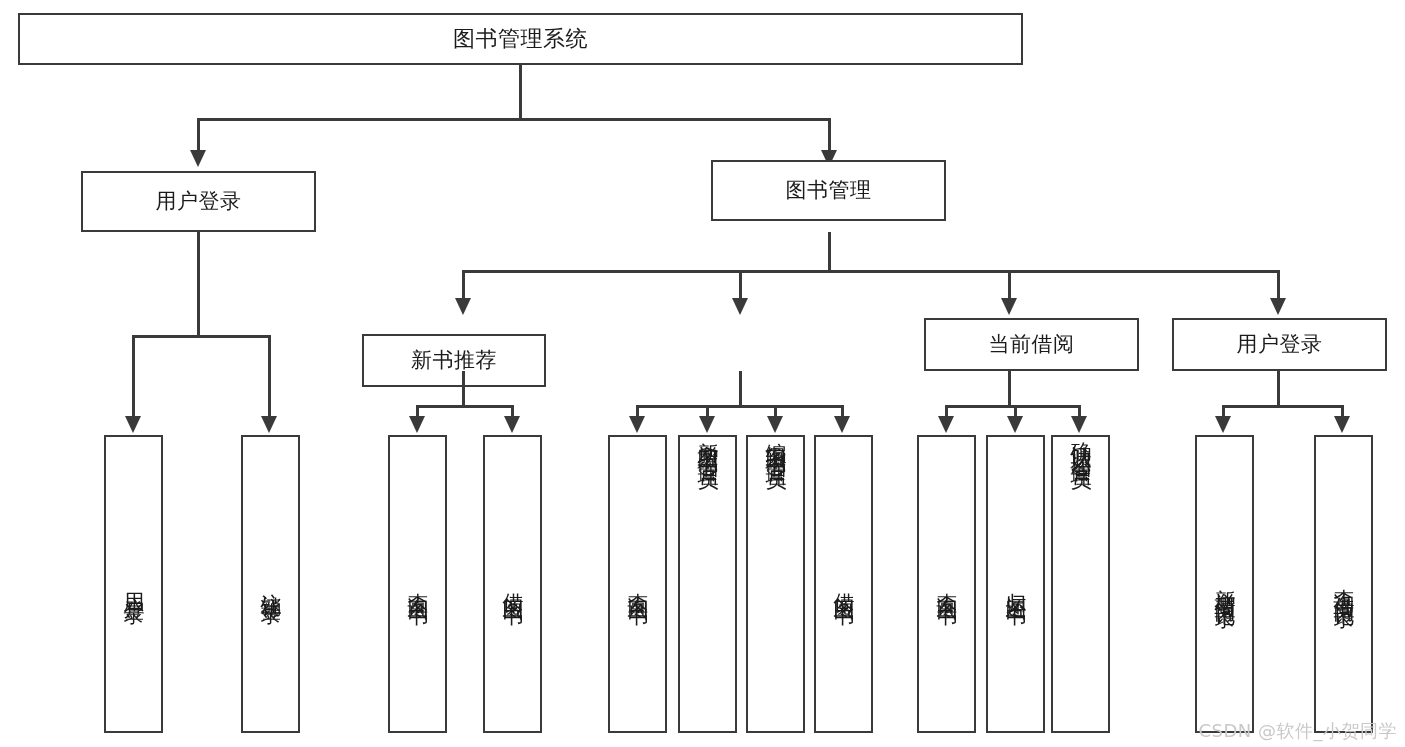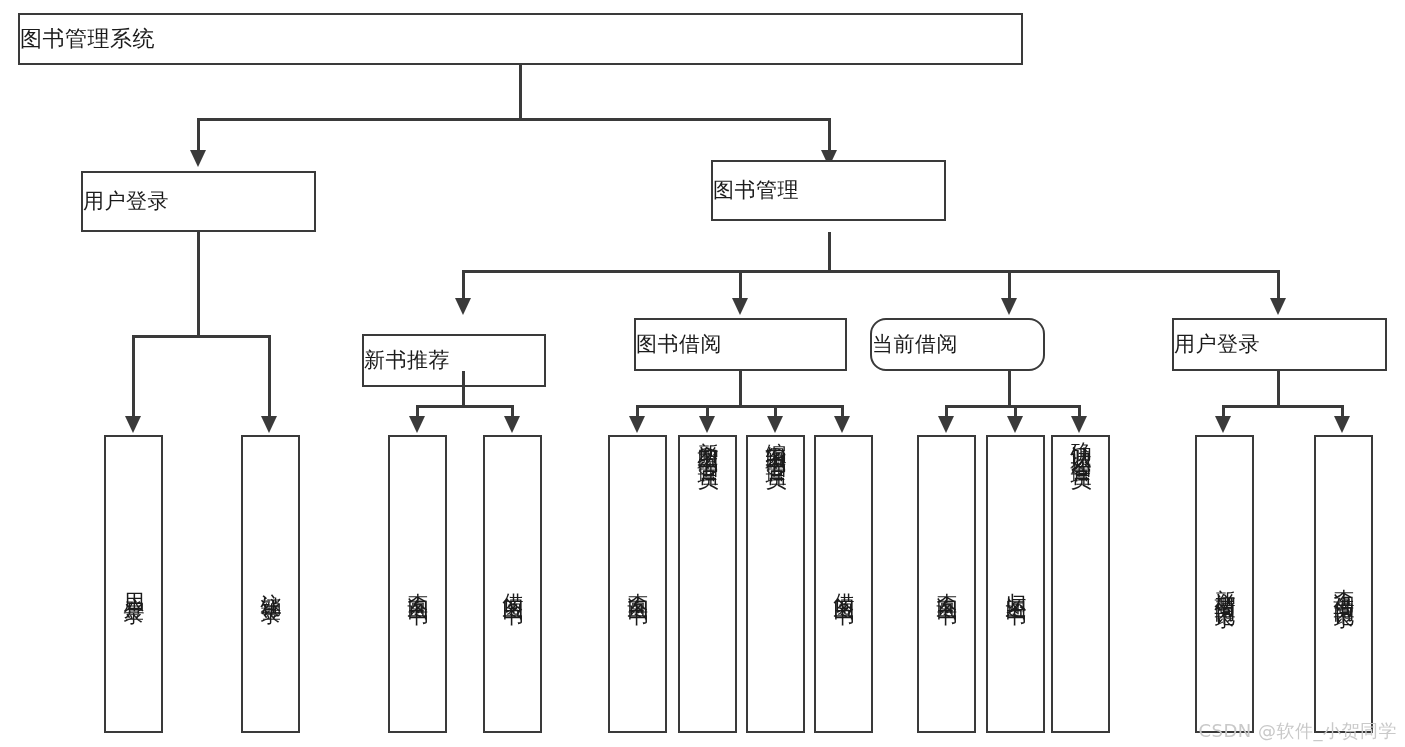--- a/index.html
+++ b/index.html
@@ -16,20 +16,21 @@
   }
 
   
   .node{
     position:absolute;
     box-sizing:border-box;
     background:#ffffff;
     border:2.5px solid #3a3a3a;
     display:flex;
     align-items:center;
+    justify-content:center;
     color:#1b1b1b;
     line-height:1.0;
   }
   .node.h{            
     font-size:21px;
     letter-spacing:0.5px;
   }
   .node.root{
     font-size:22px;
   }
@@ -129,24 +130,21 @@
   <div class="ln vln" style="left:739px;top:270px;width:3px;height:30px;"></div>
   <div class="arrow" style="left:732px;top:298px;"></div>
   <div class="ln vln" style="left:1008px;top:270px;width:3px;height:30px;"></div>
   <div class="arrow" style="left:1001px;top:298px;"></div>
   <div class="ln vln" style="left:1277px;top:270px;width:3px;height:30px;"></div>
   <div class="arrow" style="left:1270px;top:298px;"></div>
 
   <div class="node h" style="left:362px;top:334px;width:184px;height:53px;">
     <span>新书推荐</span>
   </div>
-  <div class="node h" style="left:634px;top:318px;width:213px;height:53px;">
-    <span>图书借阅</span>
-  </div>
-  <div class="node h" style="left:870px;top:318px;width:175px;height:53px;border-radius:16px;">
+  <div class="node h" style="left:924px;top:318px;width:215px;height:53px;">
     <span>当前借阅</span>
   </div>
   <div class="node h" style="left:1172px;top:318px;width:215px;height:53px;">
     <span>用户登录</span>
   </div>
 
   <div class="ln vln" style="left:462px;top:371px;width:3px;height:34px;"></div>
   <div class="ln hln" style="left:416px;top:405px;width:98px;height:3px;"></div>
   <div class="ln vln" style="left:416px;top:405px;width:3px;height:13px;"></div>
   <div class="arrow" style="left:409px;top:416px;"></div>

